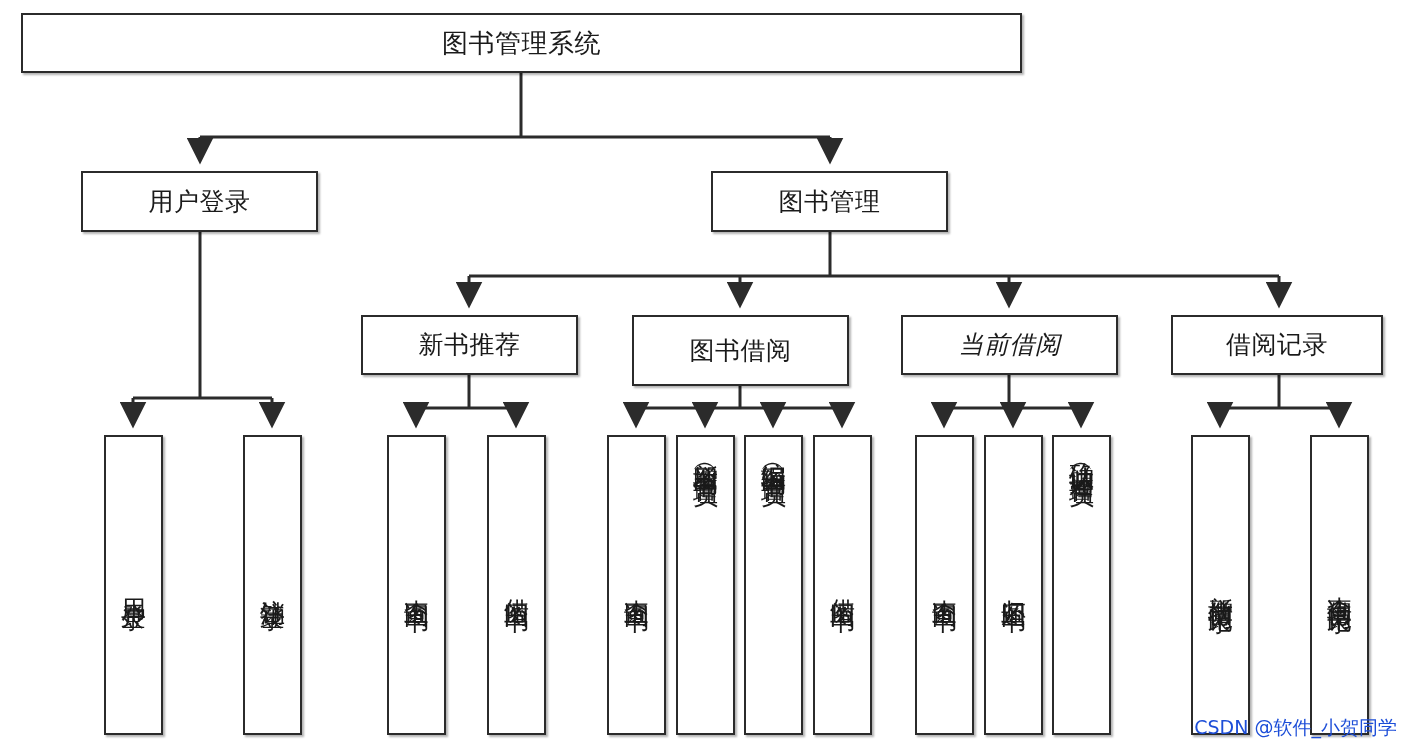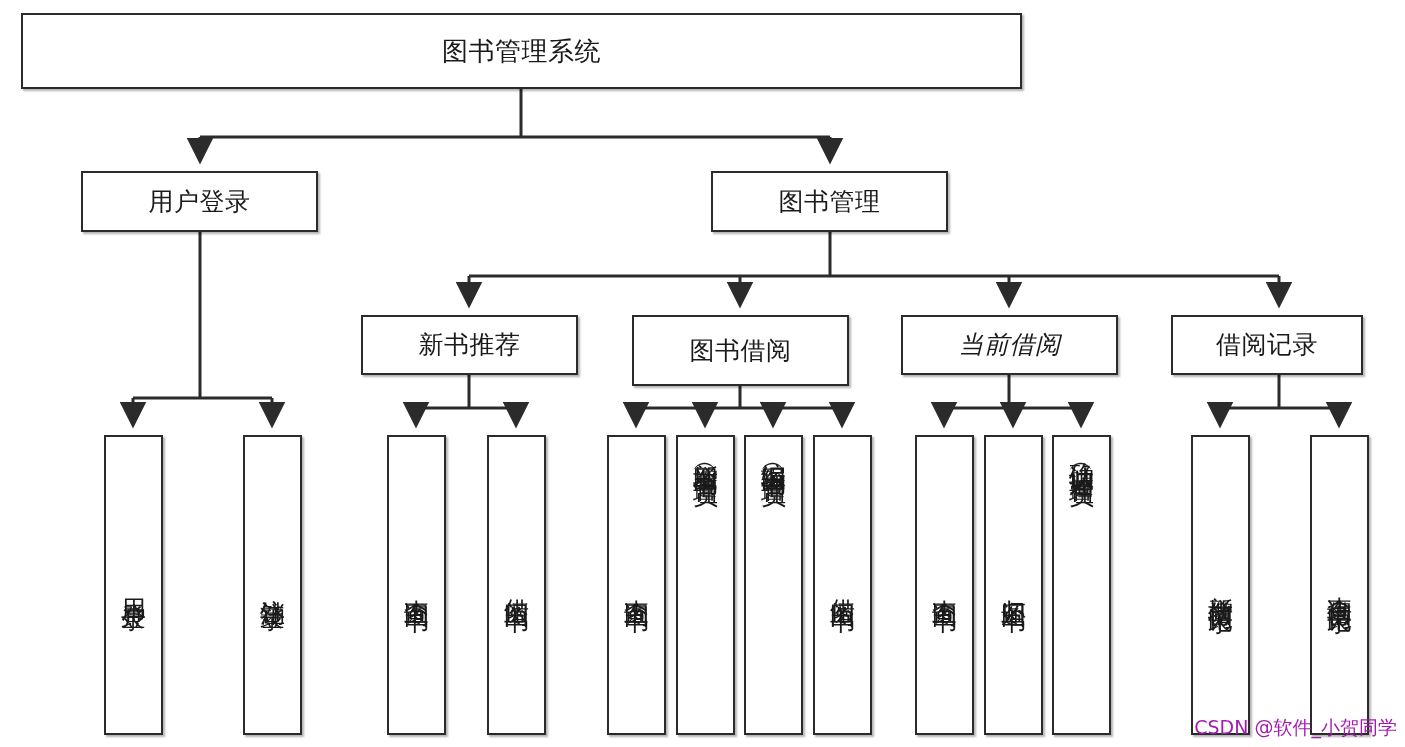--- a/index.html
+++ b/index.html
@@ -66,21 +66,21 @@
   
   .node.vert.mid {
     align-items: center;
     padding-top: 0;
   }
   #watermark {
     position: absolute;
     right: 8px;
     bottom: 6px;
     font-size: 19px;
-    color: #a21caf;
+    color: #1d4ed8;
     white-space: nowrap;
     z-index: 3;
     font-family: "DejaVu Sans", "Liberation Sans", sans-serif;
   }
 </style>
 </head>
 <body>
 
 <div id="canvas">
 
@@ -127,41 +127,41 @@
       <path d="M 1013 408 L 1013 424" marker-end="url(#arrow)"></path>
       <path d="M 1081 408 L 1081 424" marker-end="url(#arrow)"></path>
 
       <path d="M 1279 375 L 1279 408"></path>
       <path d="M 1220 408 L 1339 408"></path>
       <path d="M 1220 408 L 1220 424" marker-end="url(#arrow)"></path>
       <path d="M 1339 408 L 1339 424" marker-end="url(#arrow)"></path>
     </g>
   </svg>
 
-  <div class="node horiz root" style="left:21px; top:13px; width:1001px; height:76px;">
+  <div class="node horiz root" style="left:21px; top:13px; width:1001px; height:60px;">
     <span class="lbl">图书管理系统</span>
   </div>
 
   <div class="node horiz" style="left:81px; top:171px; width:237px; height:61px;">
     <span class="lbl">用户登录</span>
   </div>
   <div class="node horiz" style="left:361px; top:315px; width:217px; height:60px;">
     <span class="lbl">新书推荐</span>
   </div>
 
   <div class="node horiz" style="left:711px; top:171px; width:237px; height:61px;">
     <span class="lbl">图书管理</span>
   </div>
   <div class="node horiz" style="left:632px; top:315px; width:217px; height:71px;">
     <span class="lbl">图书借阅</span>
   </div>
   <div class="node horiz" style="left:901px; top:315px; width:217px; height:60px;font-style:italic;">
     <span class="lbl">当前借阅</span>
   </div>
-  <div class="node horiz" style="left:1171px; top:315px; width:192px; height:60px;">
+  <div class="node horiz" style="left:1171px; top:315px; width:212px; height:60px;">
     <span class="lbl">借阅记录</span>
   </div>
 
   <div class="node vert mid" style="left:104px; top:435px; width:59px; height:300px;">
     <span class="lbl">用户登录</span>
   </div>
   <div class="node vert mid" style="left:243px; top:435px; width:59px; height:300px;">
     <span class="lbl">注销登录</span>
   </div>
 

